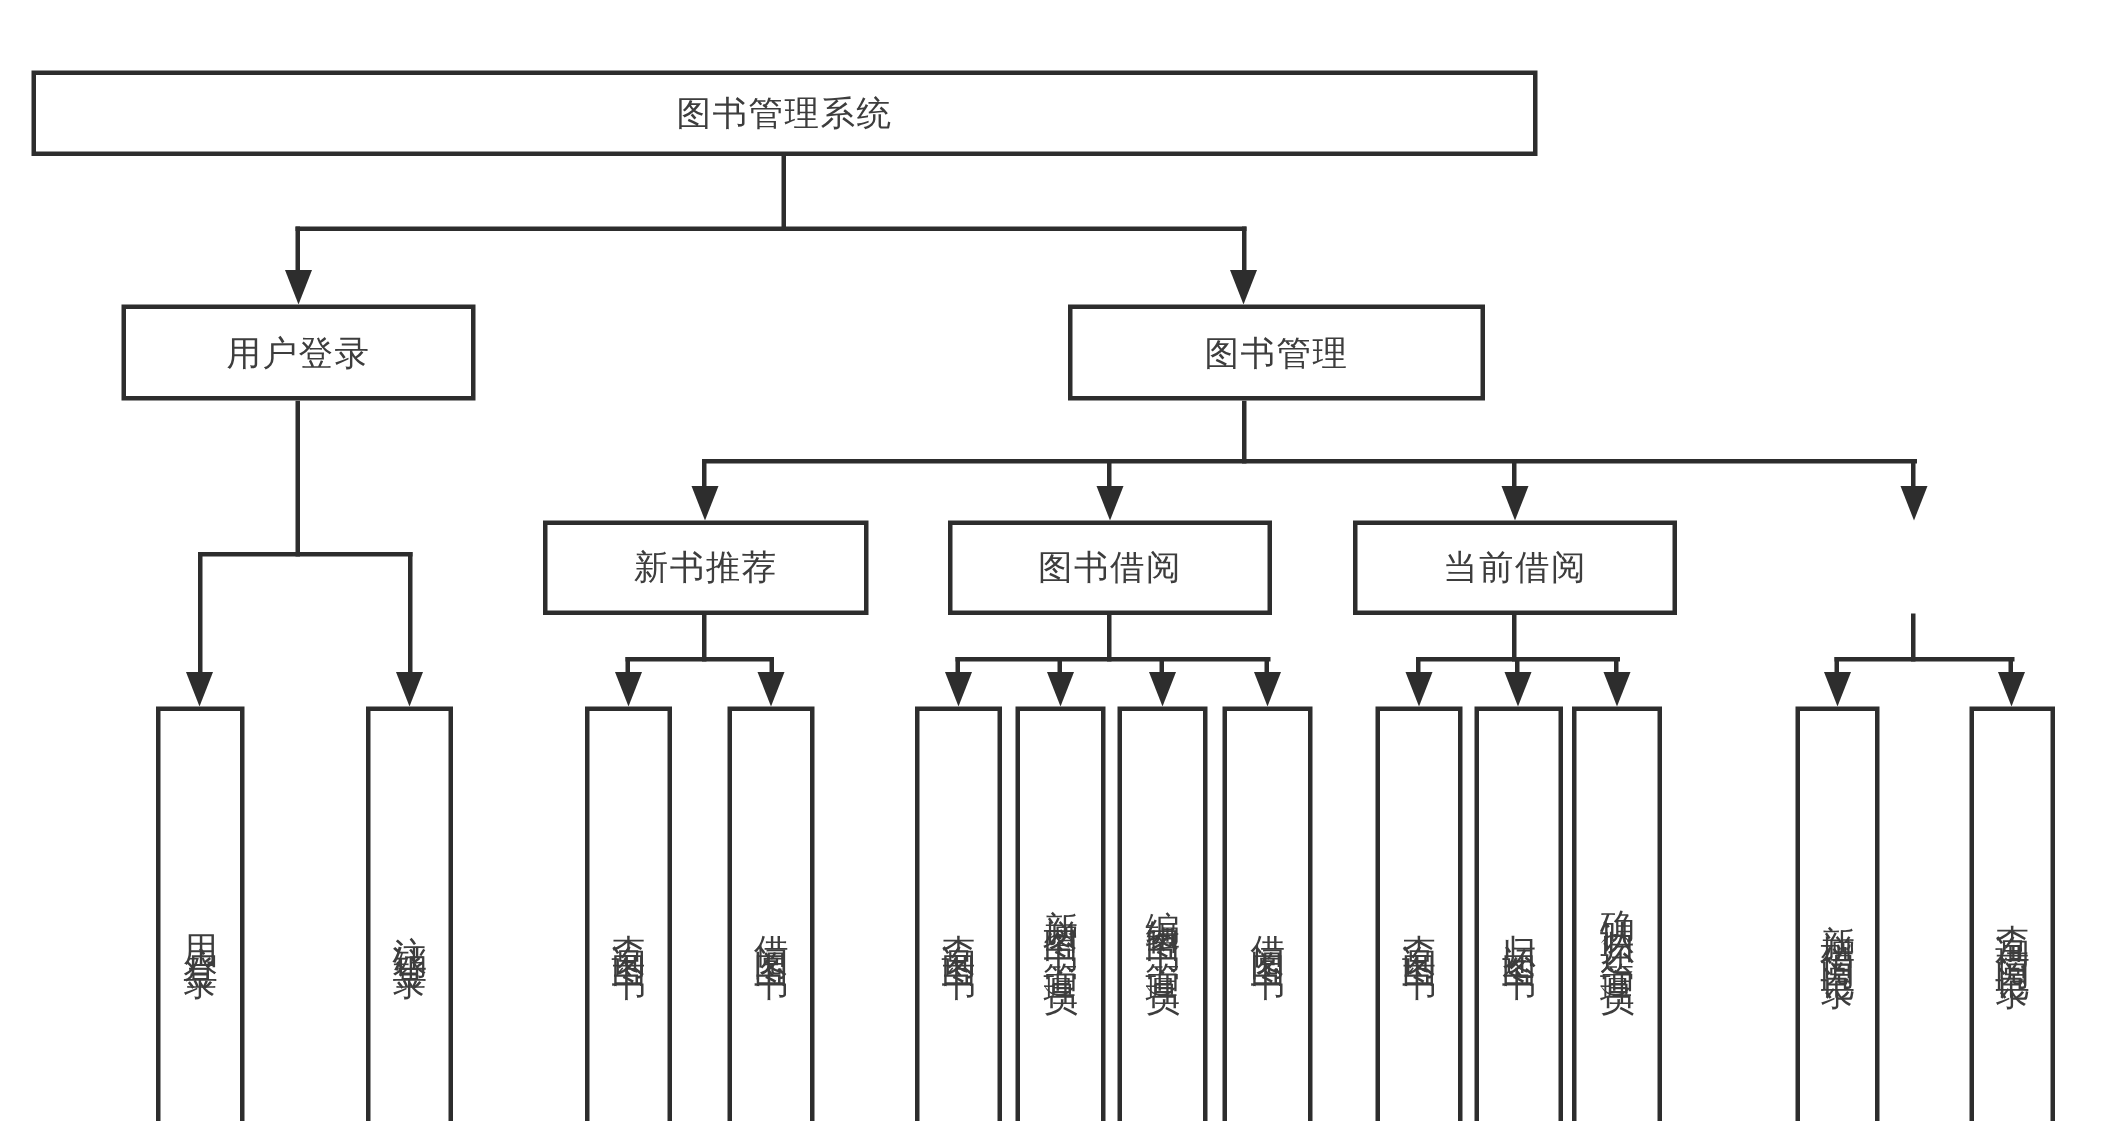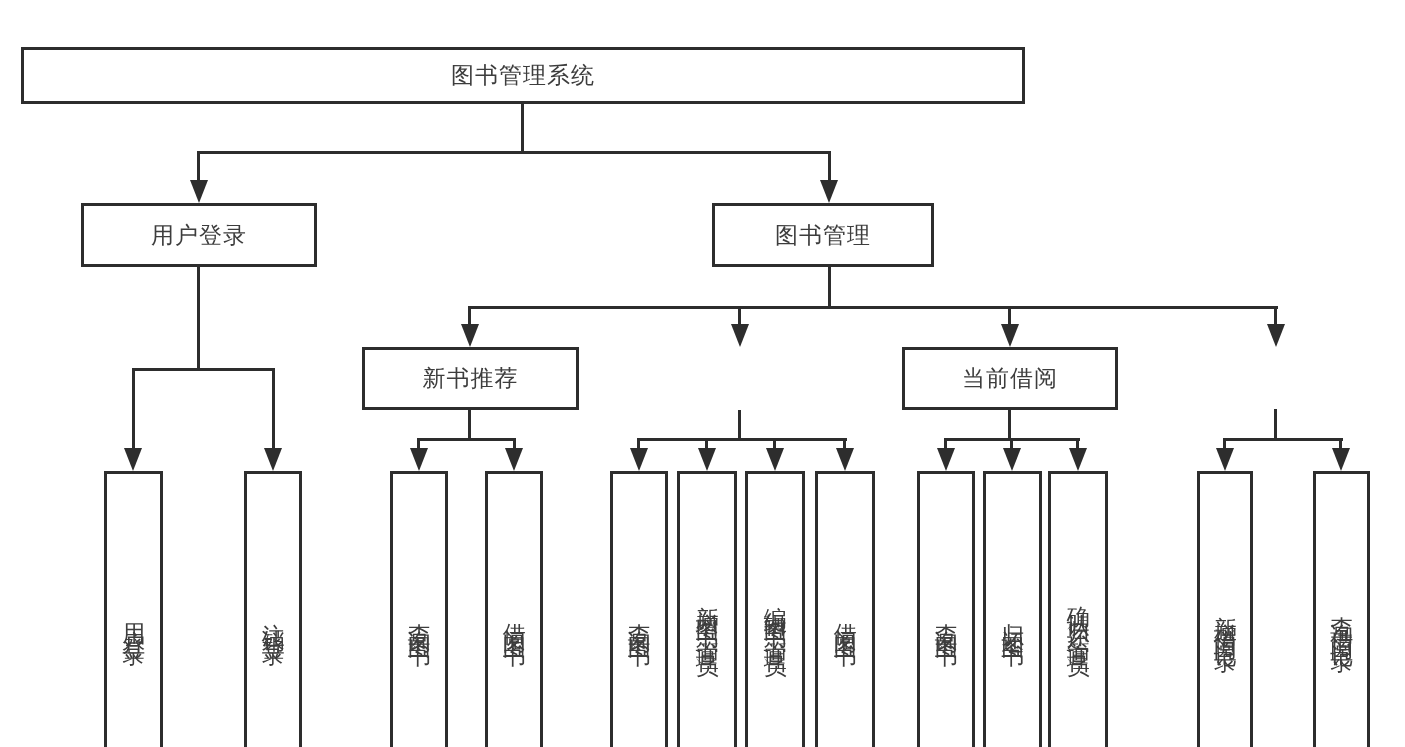--- a/index.html
+++ b/index.html
@@ -88,23 +88,24 @@
   <div class="ln" style="left:1274px;top:375px;width:3px;height:32px"></div>
   <div class="ln" style="left:1223px;top:404px;width:120px;height:3px"></div>
   <div class="ln" style="left:1223px;top:404px;width:3px;height:12px"></div>
   <div class="ln" style="left:1339px;top:404px;width:3px;height:12px"></div>
   <div class="ar" style="left:1216px;top:414px"></div>
   <div class="ar" style="left:1332px;top:414px"></div>
 
   <div class="box hbox" style="left:21px;top:13px;width:1004px;height:57px">图书管理系统</div>
 
   <div class="box hbox" style="left:81px;top:169px;width:236px;height:64px">用户登录</div>
-  <div class="box hbox" style="left:712px;top:169px;width:222px;height:64px">图书管理</div>
+  <div class="box hbox" style="left:712px;top:169px;width:278px;height:64px">图书管理</div>
 
   <div class="box hbox" style="left:362px;top:313px;width:217px;height:63px">新书推荐</div>
+  <div class="box hbox" style="left:632px;top:313px;width:216px;height:63px">图书借阅</div>
   <div class="box hbox" style="left:902px;top:313px;width:216px;height:63px">当前借阅</div>
 
   <div class="box" style="left:104px;top:437px;width:59px;height:296px">
     <span class="vtext">用户登录</span>
   </div>
   <div class="box" style="left:244px;top:437px;width:58px;height:296px">
     <span class="vtext">注销登录</span>
   </div>
 
   <div class="box" style="left:390px;top:437px;width:58px;height:296px">

